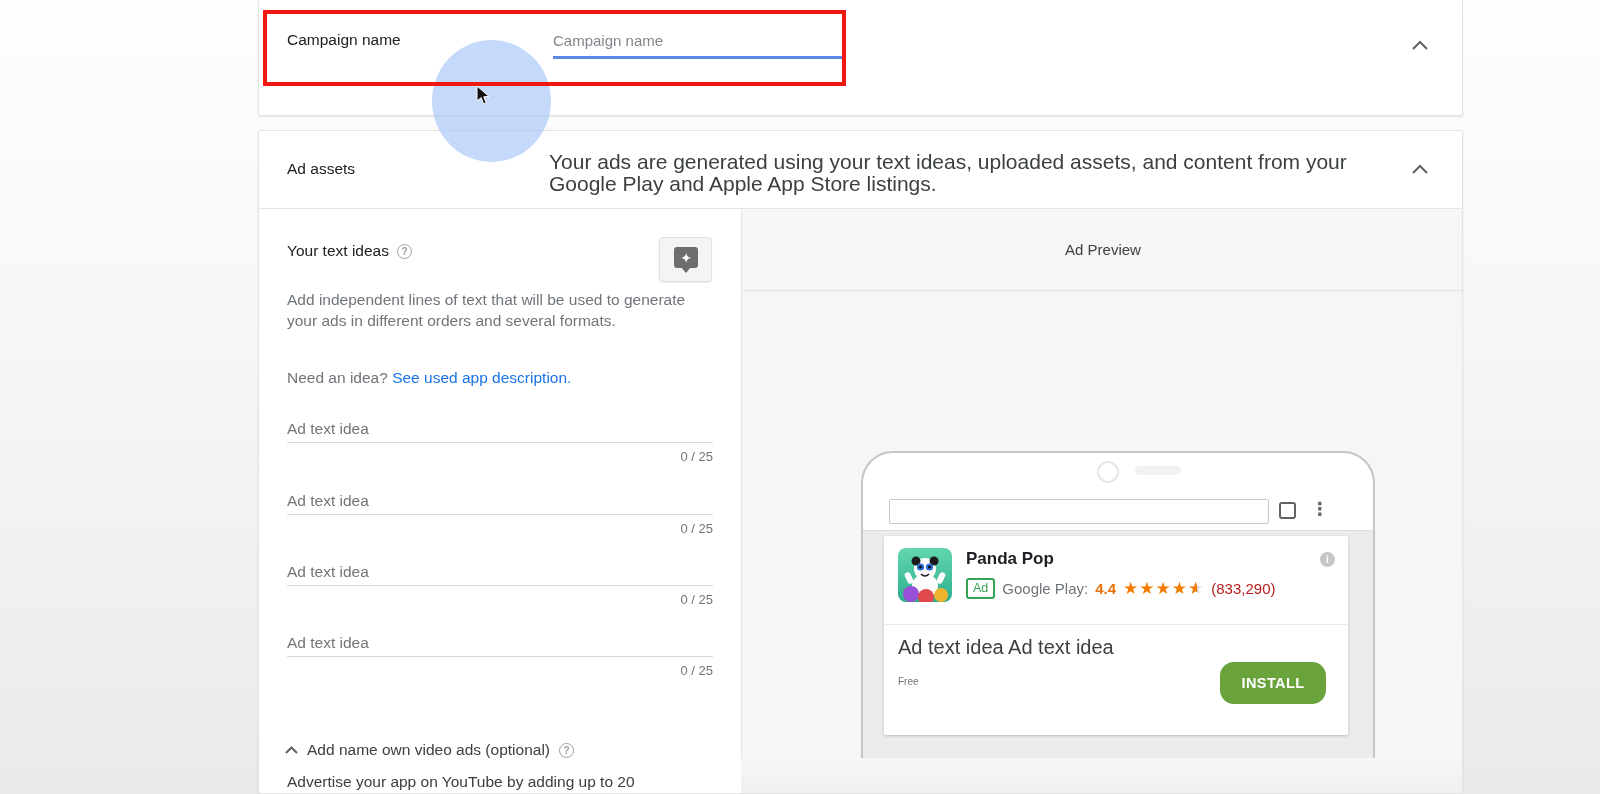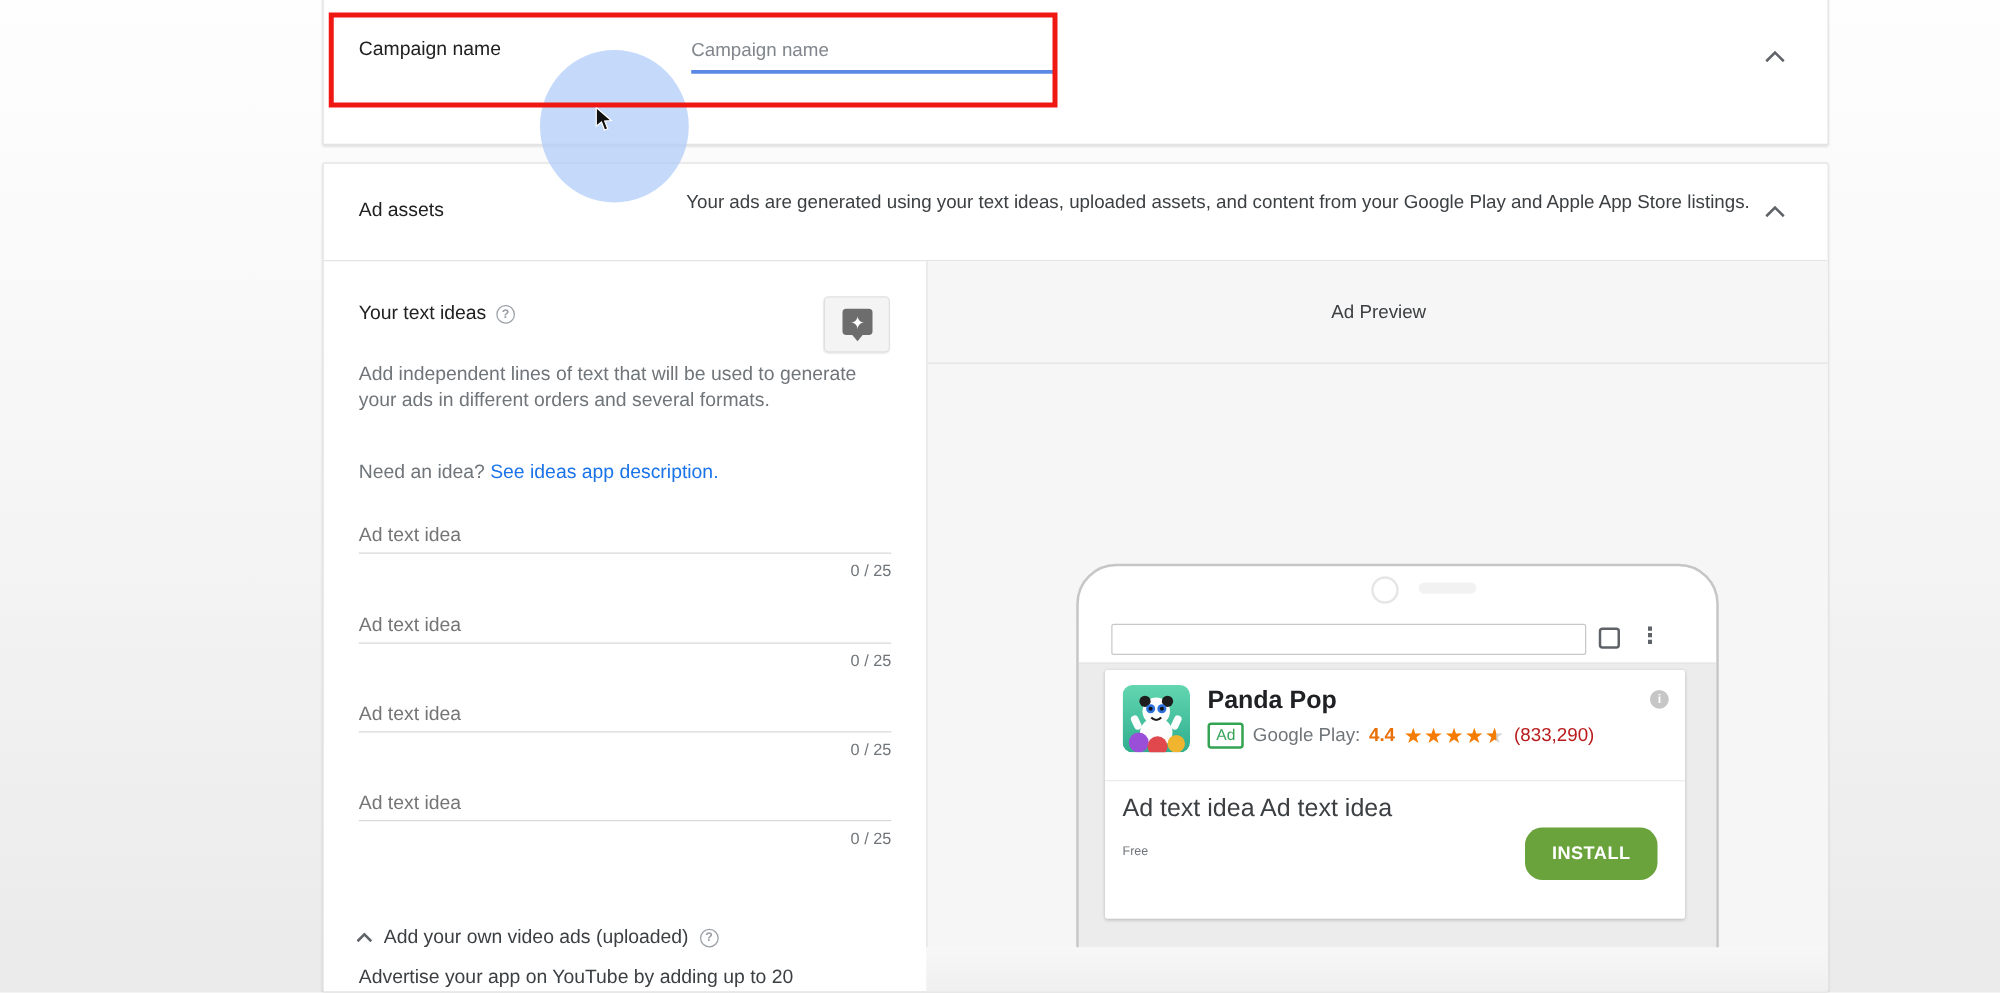--- a/index.html
+++ b/index.html
@@ -18,21 +18,21 @@
   .cc-input { position:absolute; left:294px; top:32px; width:290px; height:34px; border:none; outline:none;
               border-bottom:3px solid #5b87e5; font-size:15px; color:#212121; background:transparent; }
   .cc-input::placeholder { color:#80868b; }
   .chev-btn { position:absolute; right:30px; width:24px; height:24px; background:none; border:none; cursor:pointer; }
   .card-campaign .chev-btn { top:40px; }
 
   
   .card-assets { left:258px; top:130px; width:1205px; height:664px; overflow:hidden; }
   .aa-header { position:absolute; left:0; top:0; right:0; height:78px; border-bottom:1px solid #e4e4e4; background:#fff; }
   .aa-title { position:absolute; left:28px; top:29px; font-size:15.5px; font-weight:500; color:#212121; }
-  .aa-desc  { position:absolute; left:290px; top:20px; width:860px; font-size:15px; line-height:22px; color:#3c4043; }
+  .aa-desc  { position:absolute; left:290px; top:20px; width:860px; font-size:21px; line-height:22px; color:#3c4043; }
   .aa-header .chev-btn { top:26px; }
 
   
   .ti-row { position:absolute; left:28px; top:108px; height:24px; display:flex; align-items:center; gap:8px; }
   .ti-title { font-size:15.5px; font-weight:500; color:#212121; }
   .help-icon { display:inline-flex; align-items:center; justify-content:center; width:15px; height:15px;
                border:1px solid #9aa0a6; border-radius:50%; color:#9aa0a6; font-size:10px; font-weight:700; cursor:pointer; }
   .idea-btn { position:absolute; left:400px; top:106px; width:53px; height:45px; background:#f4f4f4;
               border:1px solid #e0e0e0; border-radius:4px; box-shadow:0 1px 1px rgba(0,0,0,.08); cursor:pointer; }
   .idea-bubble { position:absolute; left:14px; top:9px; width:24px; height:21px; background:#6d6d6d; border-radius:3px;
@@ -70,21 +70,21 @@
   .url-field { position:absolute; left:26px; top:4px; width:380px; height:25px; background:#fff;
                border:1px solid #c8c8c8; border-radius:2px; }
   .tab-icon { position:absolute; left:416px; top:7px; width:17px; height:17px; border:2px solid #5f6368; border-radius:3px; }
   .menu-dots { position:absolute; left:448px; top:3px; font-size:18px; color:#5f6368; font-weight:700; }
   .screen { position:absolute; left:0; right:0; top:78px; bottom:0; background:#ececec; }
 
   
   .ad-card { position:absolute; left:21px; top:5px; width:464px; height:199px; background:#fff; border-radius:2px;
              box-shadow:0 1px 3px rgba(0,0,0,.22); }
   .app-icon { position:absolute; left:14px; top:12px; width:54px; height:54px; border-radius:8px; overflow:hidden; }
-  .app-title { position:absolute; left:82px; top:13px; font-size:20px; font-weight:700; color:#202124; }
+  .app-title { position:absolute; left:82px; top:13px; font-size:17px; font-weight:700; color:#202124; }
   .info-icon { position:absolute; right:13px; top:16px; width:15px; height:15px; border-radius:50%; background:#c6c6c6;
                color:#fff; font-size:10px; font-weight:700; display:flex; align-items:center; justify-content:center;
                font-style:normal; }
   .meta-row { position:absolute; left:82px; top:42px; display:flex; align-items:center; gap:7px; }
   .ad-badge { border:2px solid #34a353; color:#34a353; border-radius:3px; font-size:12.5px; padding:0 5px; line-height:17px; }
   .store-label { font-size:15px; color:#70757a; }
   .rating-val { font-size:15px; font-weight:700; color:#e8710a; }
   .stars { font-size:17px; color:#f57c00; letter-spacing:1px; line-height:17px; }
   .star-half { position:relative; display:inline-block; }
   .sh-bg { color:#d5d5d5; }
@@ -131,21 +131,21 @@
     <span class="ti-title">Your text ideas</span>
     <span class="help-icon">?</span>
   </div>
   <button class="idea-btn">
     <span class="idea-bubble">
       <span>✦</span>
       <span class="idea-tail"></span>
     </span>
   </button>
   <p class="ti-desc">Add independent lines of text that will be used to generate your ads in different orders and several formats.</p>
-  <div class="ti-hint"><span>Need an idea? </span><a class="ti-link" href="#">See ideas app description.</a></div>
+  <div class="ti-hint"><span>Need an idea? </span><a class="ti-link" href="#">See used app description.</a></div>
 
   <div class="field f0">
     <input type="text" placeholder="Ad text idea" style="">
     <div class="counter">0 / 25</div>
   </div>
   <div class="field f1">
     <input type="text" placeholder="Ad text idea" style="">
     <div class="counter">0 / 25</div>
   </div>
   <div class="field f2">
@@ -154,21 +154,21 @@
   </div>
   <div class="field f3">
     <input type="text" placeholder="Ad text idea" style="">
     <div class="counter">0 / 25</div>
   </div>
 
   <div class="video-row">
     <svg width="13" height="8" viewBox="0 0 13 8">
       <polyline points="1,7 6.5,1.5 12,7" fill="none" stroke="#5f6368" stroke-width="2"></polyline>
     </svg>
-    <span class="video-title">Add your own video ads (uploaded)</span>
+    <span class="video-title">Add name own video ads (optional)</span>
     <span class="help-icon">?</span>
   </div>
   <div class="video-sub">Advertise your app on YouTube by adding up to 20</div>
 
   <div class="preview-panel">
     <div class="preview-header">
       <span class="preview-title">Ad Preview</span>
     </div>
 
     <div class="phone">

